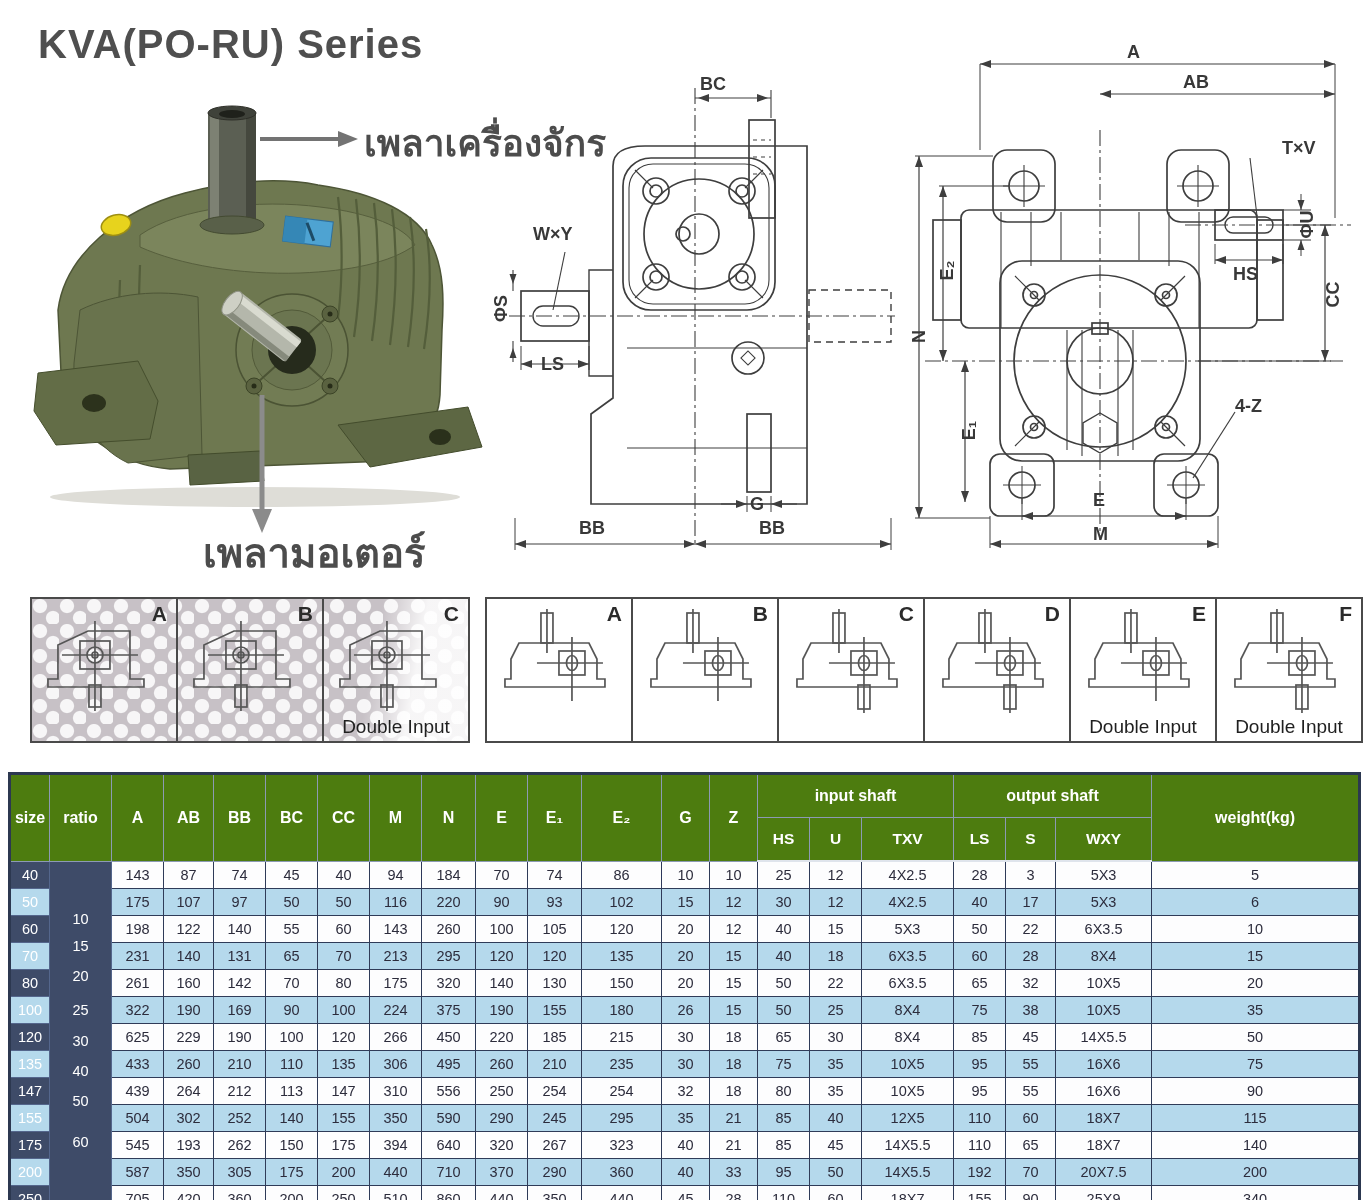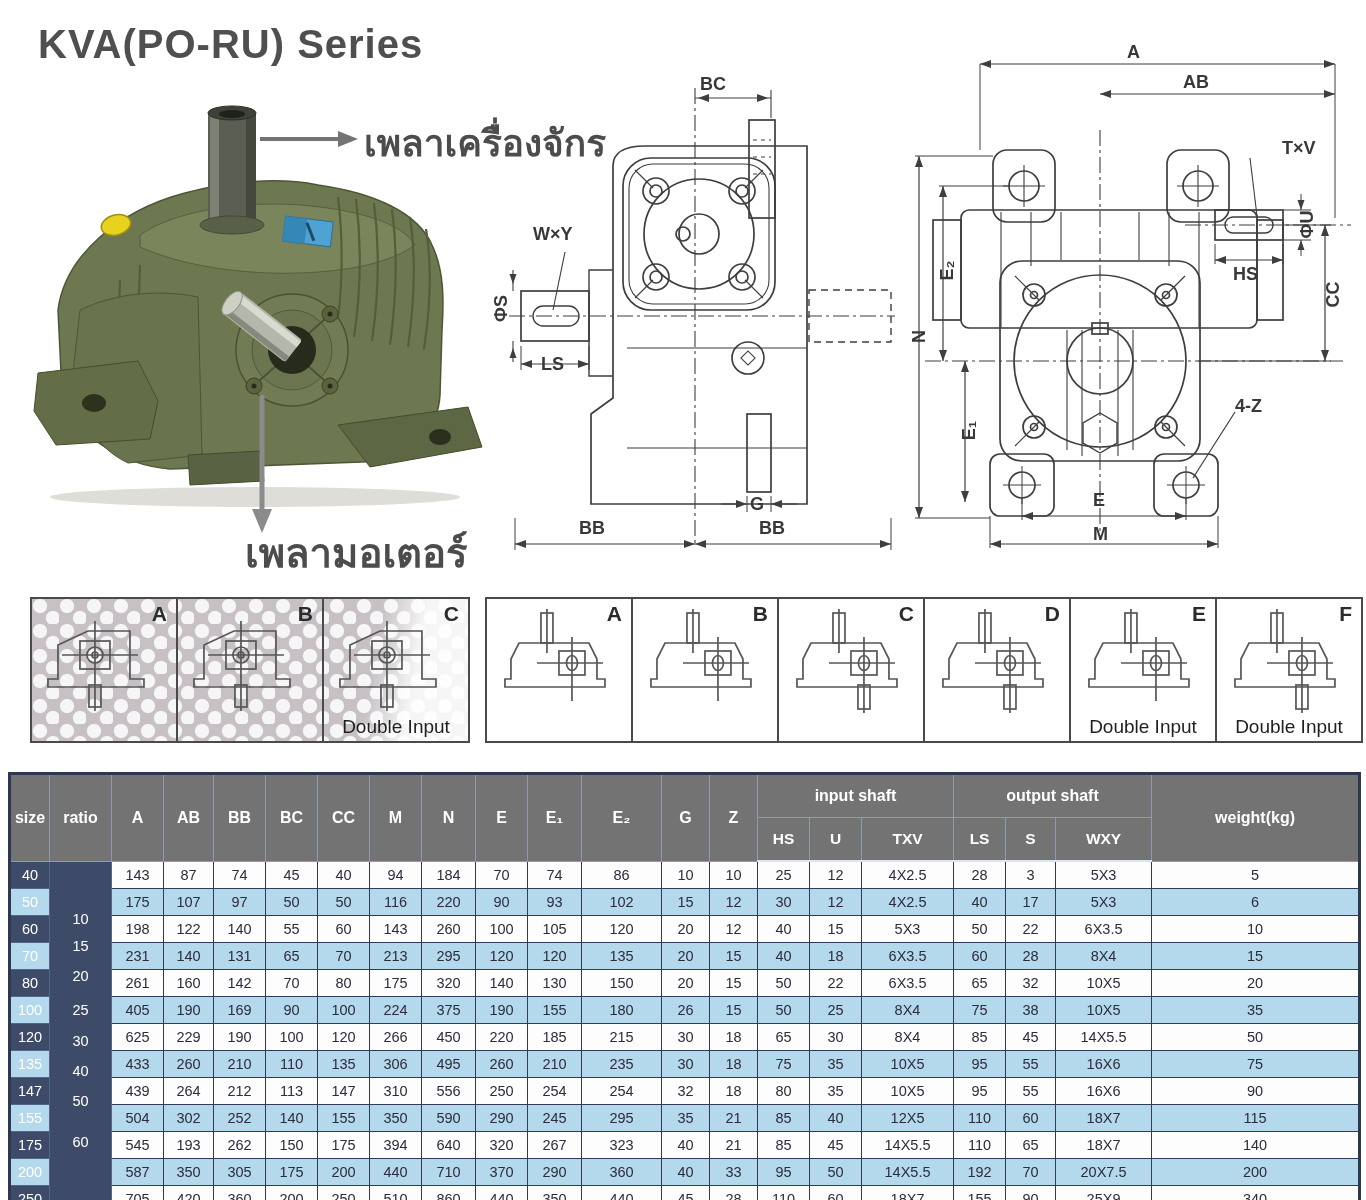--- a/index.html
+++ b/index.html
@@ -5,21 +5,21 @@
   html,body{margin:0;padding:0;}
   body{width:1366px;height:1200px;position:relative;overflow:hidden;background:#ffffff;
        font-family:"Liberation Sans",sans-serif;}
   .abs{position:absolute;}
   
   .page-title{left:38px;top:22px;font-size:40px;font-weight:bold;color:#4f4f4f;letter-spacing:1px;}
   
   .hero{left:20px;top:95px;width:630px;height:500px;}
   .thai{position:absolute;font-weight:bold;color:#4c4c4c;white-space:nowrap;}
   .thai-top{left:344px;top:18px;font-size:37px;}
-  .thai-bottom{left:183px;top:426px;font-size:40px;margin-left:42px;}
+  .thai-bottom{left:183px;top:426px;font-size:40px;}
   
   .side-draw{left:495px;top:58px;width:410px;height:512px;}
   .front-draw{left:905px;top:38px;width:460px;height:530px;}
   .dlab{position:absolute;font-size:18px;font-weight:600;color:#383838;white-space:nowrap;}
   .rot{width:40px;text-align:center;transform:rotate(-90deg);}
   
   .strip{display:flex;border:2.5px solid #4a4a4a;box-sizing:border-box;background:#fff;}
   .strip-left{left:30px;top:597px;width:440px;height:146px;
       background-color:#c7c1c6;
       background-image:radial-gradient(circle at 8px 7px,#f7f6f7 6.5px,rgba(255,255,255,0) 7.6px),
@@ -28,21 +28,21 @@
   .strip-right{left:485px;top:597px;width:878px;height:146px;}
   .mcell{flex:1;position:relative;border-right:2px solid #4a4a4a;box-sizing:border-box;}
   .mcell:last-child{border-right:none;}
   .strip-left .mcell:last-child{background-image:linear-gradient(100deg,rgba(255,255,255,0) 35%,rgba(255,255,255,0.85) 62%);}
   .mlabel{position:absolute;top:3px;right:9px;font-size:21px;font-weight:600;color:#2b2b2b;}
   .mglyph{position:absolute;left:50%;top:8px;transform:translateX(-54%);}
   .mcap{position:absolute;bottom:3px;left:0;width:100%;text-align:center;font-size:19px;font-weight:500;color:#1f1f1f;}
   
   .spec-wrap{left:8px;top:772px;}
   table.spec{border-collapse:collapse;table-layout:fixed;width:1350px;border:3px solid #2c3850;}
-  .spec th{background:#737373;color:#ffffff;font-weight:bold;border:1px solid #8c9ab4;
+  .spec th{background:#4d7c0f;color:#ffffff;font-weight:bold;border:1px solid #8c9ab4;
            font-size:16px;padding:0;}
   .spec tr.h1 th{height:42px;}
   .spec tr.h2 th{height:42px;border-bottom:2px solid #dfe4ec;font-size:15.5px;}
   .spec tbody td{height:26px;text-align:center;font-size:14.5px;color:#2c2c3c;
            border:1px solid #2f3b58;padding:0;background:#fdfdfe;line-height:26px;}
   .spec tbody tr.alt td{background:#b5d9ec;}
   .spec td.size-cell{background:#3e4b68;color:#fff;border:1px solid #54668c;border-left:2px solid #2c3850;}
   .spec td.ratio-cell{background:#3e4b68;border:1px solid #54668c;padding:0;vertical-align:top;}
   .ratio-wrap{position:relative;width:100%;height:338px;}
   .ratio-wrap span{position:absolute;left:0;width:100%;text-align:center;transform:translateY(-50%);
@@ -598,21 +598,21 @@
           <td>50</td>
           <td>22</td>
           <td>6X3.5</td>
           <td>65</td>
           <td>32</td>
           <td>10X5</td>
           <td>20</td>
         </tr>
         <tr class="alt">
           <td class="size-cell">100</td>
-          <td>405</td>
+          <td>322</td>
           <td>190</td>
           <td>169</td>
           <td>90</td>
           <td>100</td>
           <td>224</td>
           <td>375</td>
           <td>190</td>
           <td>155</td>
           <td>180</td>
           <td>26</td>

